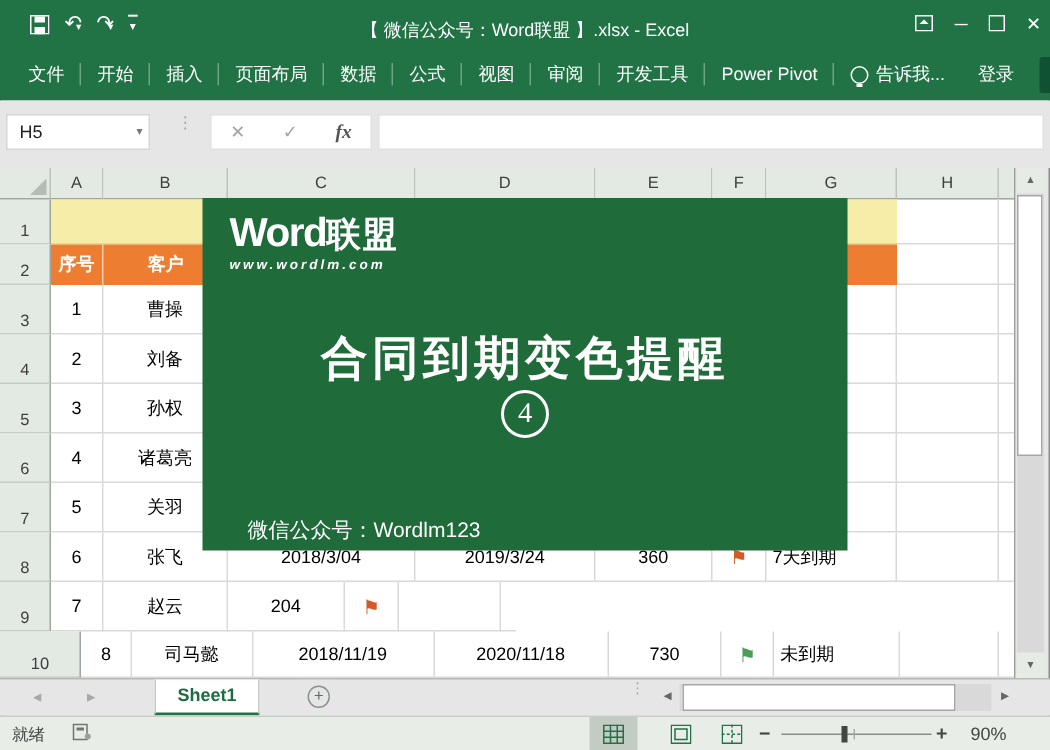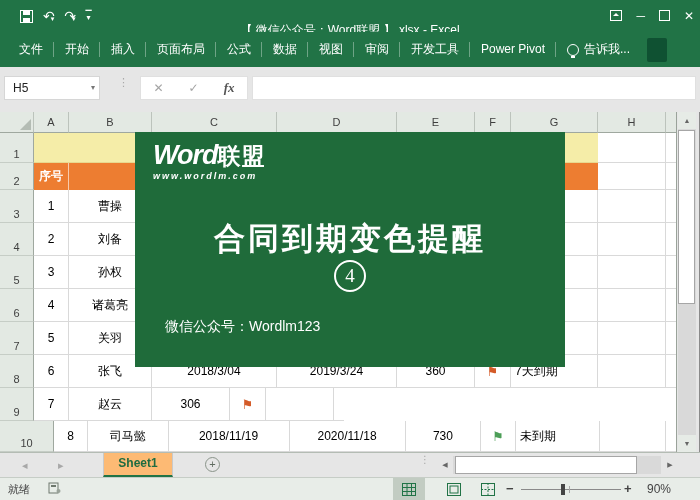--- a/index.html
+++ b/index.html
@@ -6,21 +6,21 @@
   body{width:700px;height:500px;font-family:"Liberation Sans","DejaVu Sans",sans-serif;overflow:hidden;background:#e6e6e6;}
   #app{position:relative;width:700px;height:500px;box-shadow:inset 0 0 0 1px #8a8a8a;}
 
   
   .titlebar{position:absolute;left:0;top:0;width:700px;height:32px;background:#217346;color:#fff;}
   .qat{position:absolute;left:20px;top:0;height:32px;display:flex;align-items:center;gap:10px;}
   .qat .g{font-size:14px;color:#fff;line-height:1;}
   .caret{font-size:7px;color:#fff;margin-left:-4px;}
   .saveicon svg{display:block;}
   .qat-custom{display:flex;flex-direction:column;align-items:center;line-height:3px;font-size:8px;}
-  .win-title{position:absolute;left:0;top:14px;width:100%;height:32px;line-height:32px;text-align:center;font-size:12px;color:#fff;}
+  .win-title{position:absolute;left:0;top:4px;width:100%;height:32px;line-height:32px;text-align:center;font-size:12px;color:#fff;}
   .winctl{position:absolute;right:6px;top:0;height:32px;display:flex;align-items:center;gap:14px;}
   .winctl .wc{font-size:12px;color:#fff;line-height:1;text-align:center;}
 
   
   .menubar{position:absolute;left:0;top:32px;width:700px;height:35px;background:#217346;display:flex;align-items:center;padding-left:8px;box-sizing:border-box;}
   .rtab{color:#fff;font-size:12px;padding:0 11px;height:35px;line-height:35px;position:relative;white-space:nowrap;}
   .rtab.sep::after{content:"";position:absolute;right:0;top:10px;height:15px;width:1px;background:rgba(255,255,255,.35);}
   .tellme{display:flex;align-items:center;gap:5px;}
   .bulb{width:10px;height:10px;border:1px solid #fff;border-radius:50%;position:relative;display:inline-block;}
   .bulb::after{content:"";position:absolute;left:3px;bottom:-3px;width:4px;height:2px;background:#fff;}
@@ -51,38 +51,38 @@
   .band.orange{background:#ed7d31;}
   .band .bh{color:#fff;font-weight:bold;font-size:12px;display:flex;align-items:center;justify-content:center;box-sizing:border-box;}
   .band .bh.divr{border-right:1px solid rgba(255,255,255,.6);}
   .flagchar{font-size:13px;line-height:1;}
   .flag-red{color:#d45b28;}
   .flag-green{color:#4c9e57;}
 
   
   .overlay{position:absolute;left:135px;top:132px;width:430px;height:235px;background:#1f6b3a;z-index:5;color:#fff;}
   .ov-logo{position:absolute;left:18px;top:10px;line-height:1;}
-  .ov-word{font-size:27px;font-weight:bold;font-style:italic;letter-spacing:-1px;}
+  .ov-word{font-size:27px;font-weight:bold;letter-spacing:-1px;}
   .ov-lm{font-size:23px;font-weight:bold;font-style:normal;letter-spacing:1px;}
   .ov-url{font-size:9px;font-weight:bold;letter-spacing:2px;margin-top:3px;font-style:italic;}
   .ov-title{position:absolute;left:0;top:86px;width:100%;text-align:center;font-size:31px;font-weight:bold;letter-spacing:3px;}
   .ov-step{position:absolute;left:50%;top:128px;transform:translateX(-50%);width:32px;height:32px;border:2px solid #fff;border-radius:50%;box-sizing:border-box;text-align:center;line-height:28px;font-size:19px;font-family:"Liberation Serif","DejaVu Serif",serif;}
-  .ov-wechat{position:absolute;left:30px;bottom:31px;font-size:14px;}
+  .ov-wechat{position:absolute;left:30px;bottom:4px;font-size:14px;}
 
   
   .vscroll{position:absolute;left:678px;top:112px;width:18px;height:340px;background:#d9d9d9;z-index:6;}
   .vs-btn{position:absolute;left:0;width:18px;height:17px;background:#e6ebe6;color:#666;font-size:7px;text-align:center;line-height:17px;}
   .vs-up{top:0;}
   .vs-down{bottom:0;}
   .vs-thumb{position:absolute;left:0;top:18px;width:17px;height:174px;background:#fff;border:1px solid #a6a6a6;box-sizing:border-box;}
 
   
   .sheetbar{position:absolute;left:0;top:452px;width:700px;height:25px;background:#e6e6e6;border-top:1px solid #b4bcb4;box-sizing:border-box;}
   .nav{position:absolute;top:0;height:24px;line-height:24px;font-size:11px;color:#a8a8a8;}
-  .sheettab{position:absolute;left:103px;top:0;width:70px;height:24px;background:#fdba74;border-left:1px solid #c9c9c9;border-right:1px solid #c9c9c9;border-bottom:2px solid #217346;box-sizing:border-box;text-align:center;line-height:21px;font-size:12px;color:#1e6c41;font-weight:bold;}
+  .sheettab{position:absolute;left:103px;top:0;width:70px;height:24px;background:#ffffff;border-left:1px solid #c9c9c9;border-right:1px solid #c9c9c9;border-bottom:2px solid #217346;box-sizing:border-box;text-align:center;line-height:21px;font-size:12px;color:#1e6c41;font-weight:bold;}
   .addsheet{position:absolute;left:205px;top:4px;width:15px;height:15px;border:1px solid #8a948a;border-radius:50%;box-sizing:border-box;text-align:center;line-height:12px;font-size:11px;color:#5f6b5f;}
   .sdots{position:absolute;left:420px;top:4px;color:#a9a9a9;font-size:10px;line-height:5px;text-align:center;width:8px;}
   .hs-btn{position:absolute;top:3px;width:14px;height:18px;background:#e6e6e6;color:#666;font-size:7px;text-align:center;line-height:18px;}
   .hs-track{position:absolute;left:453px;top:3px;width:208px;height:18px;background:#d9d9d9;}
   .hs-thumb{position:absolute;left:2px;top:0;width:182px;height:18px;background:#fff;border:1px solid #a6a6a6;box-sizing:border-box;}
 
   
   .statusbar{position:absolute;left:0;top:477px;width:700px;height:23px;background:#e8ede8;border-top:1px solid #c6cdc6;box-sizing:border-box;font-size:11px;color:#444;}
   .st-ready{position:absolute;left:8px;top:4px;}
   .st-macro{position:absolute;left:48px;top:4px;}
@@ -127,30 +127,31 @@
           </svg></span>
       <span class="wc">✕</span>
     </div>
   </div>
 
   <div class="menubar">
     <span class="rtab sep">文件</span>
     <span class="rtab sep">开始</span>
     <span class="rtab sep">插入</span>
     <span class="rtab sep">页面布局</span>
+    <span class="rtab sep">数据</span>
     <span class="rtab sep">公式</span>
-    <span class="rtab sep">数据</span>
     <span class="rtab sep">视图</span>
     <span class="rtab sep">审阅</span>
     <span class="rtab sep">开发工具</span>
     <span class="rtab sep">Power Pivot</span>
     <span class="rtab tellme">
         <span class="bulb"></span>
         <span>告诉我...</span>
       </span>
+    <span class="rtab">登录</span>
     <span class="sharebtn">
       
       
     </span>
   </div>
 
   <div class="fbar">
     <div class="namebox"><span>H5</span><span class="dd">▾</span></div>
     <div class="fdots">⋮</div>
     <div class="fbtns">
@@ -180,20 +181,21 @@
       <div class="rh" style="width:34px">1</div>
       <div class="band yellow" style="width:564px"></div>
       <div class="c" style="width:68px"></div>
       <div class="c" style="width:10px;border-right:none"></div>
     </div>
 
     <div class="grow" style="height:27px">
       <div class="rh" style="width:34px">2</div>
       <div class="band orange" style="width:564px">
         <span class="bh divr" style="width:35px">序号</span>
+        <span class="bh" style="width:83px">客户</span>
       </div>
       <div class="c" style="width:68px"></div>
       <div class="c" style="width:10px;border-right:none"></div>
     </div>
 
     <div class="grow" style="height:33px">
       <div class="rh" style="width:34px">3</div>
       <div class="c" style="width:35px">1</div>
       <div class="c" style="width:83px">曹操</div>
       <div class="c" style="width:125px"></div>
@@ -263,21 +265,21 @@
           <span class="flagchar flag-red">⚑</span>
         </div>
       <div class="c left" style="width:87px">7天到期</div>
       <div class="c" style="width:68px"></div>
         <div class="c" style="width:10px;border-right:none"></div>
     </div>
     <div class="grow" style="height:33px">
       <div class="rh" style="width:34px">9</div>
       <div class="c" style="width:35px">7</div>
       <div class="c" style="width:83px">赵云</div>
-      <div class="c" style="width:78px">306</div>
+      <div class="c" style="width:78px">204</div>
       <div class="c" style="width:36px">
           <span class="flagchar flag-red">⚑</span>
         </div>
       <div class="c" style="width:68px"></div>
         <div class="c" style="width:10px;border-right:none"></div>
     </div>
     <div class="grow" style="height:31px">
       <div class="rh" style="width:56px">10</div>
       <div class="c" style="width:35px">8</div>
       <div class="c" style="width:83px">司马懿</div>

